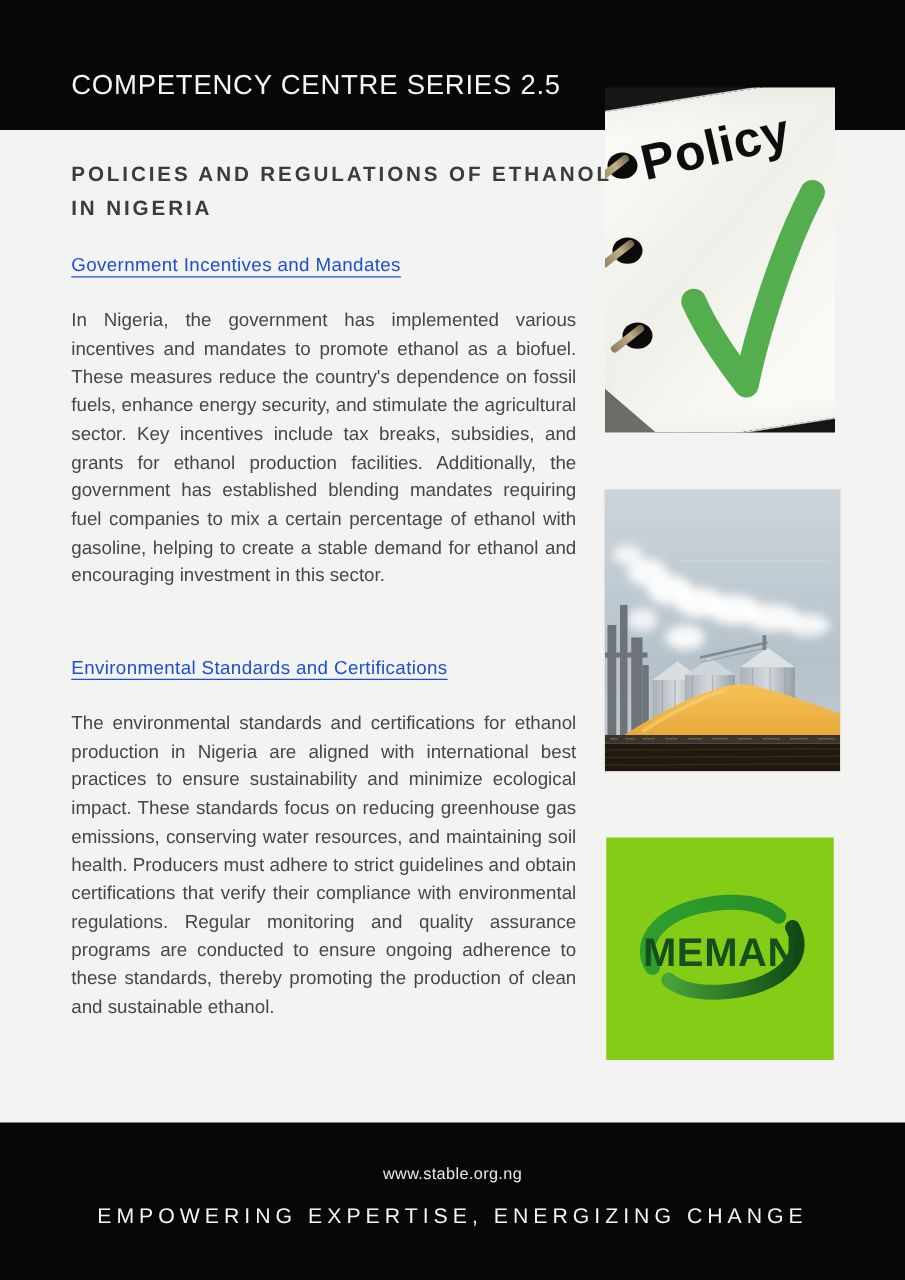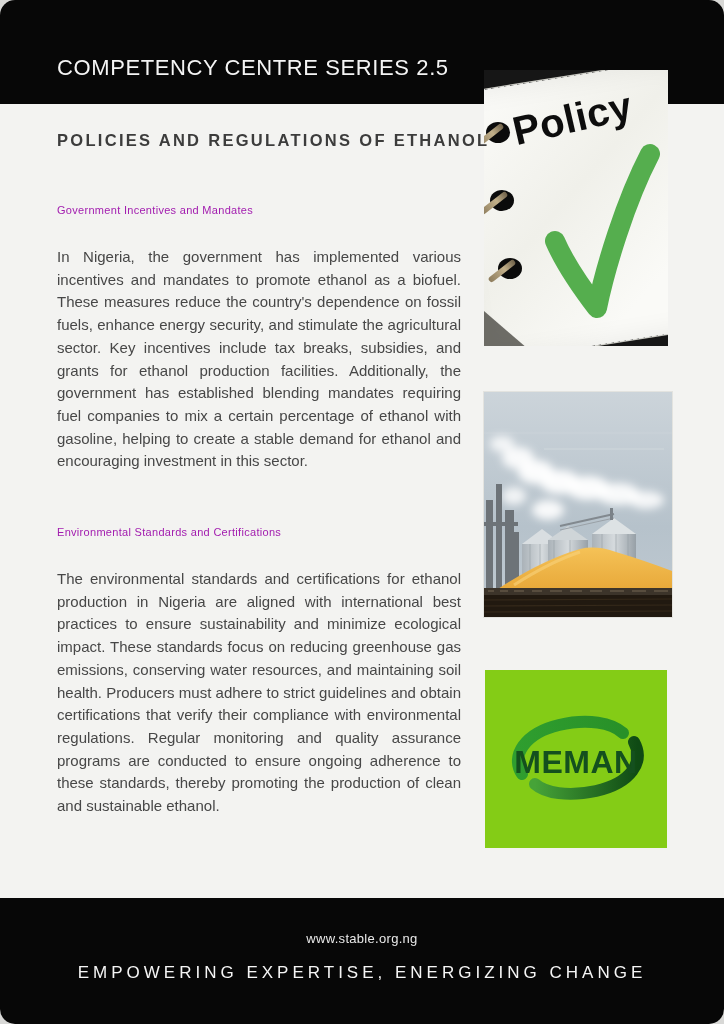--- a/index.html
+++ b/index.html
@@ -1,30 +1,30 @@
 <!DOCTYPE html>
 <html><head>
 <meta charset="utf-8">
 <style>
   html,body { margin:0; padding:0; }
   body { font-family:"Liberation Sans", sans-serif; background:#d8d8d6; }
-  .page { position:relative; width:724px; height:1024px; background:#f3f3f1; overflow:hidden;border-radius:15px; }
+  .page { position:relative; width:724px; height:1024px; background:#f3f3f1; overflow:hidden; }
 
   
   .header-bar { position:absolute; left:0; top:0; width:724px; height:104px; background:#070707; }
   .series-title { position:absolute; left:57px; top:55px; margin:0; font-size:22px; font-weight:500;
                   color:#f4f4f4; letter-spacing:0.6px; white-space:nowrap; }
 
   
   .article-title { position:absolute; left:57px; top:127px; width:440px; color:#3c3c3c;
                    font-size:16.5px; font-weight:700; letter-spacing:2.3px; line-height:27px; }
   .article-title span { display:block; white-space:nowrap; }
-  .sec-heading { position:absolute; left:57px; width:404px; margin:0; color:#a21caf;
-                 font-size:11px; font-weight:500; letter-spacing:0.3px;
-                 text-underline-offset:4px; text-decoration-thickness:1px; }
+  .sec-heading { position:absolute; left:57px; width:404px; margin:0; color:#1d4ed8;
+                 font-size:15px; font-weight:500; letter-spacing:0.3px;
+                 text-decoration:underline; text-underline-offset:4px; text-decoration-thickness:1px; }
   .sec-heading.h1 { top:204px; }
   .sec-heading.h2 { top:526px; }
   .sec-body { position:absolute; left:57px; width:404px; margin:0; color:#474747;
               font-size:15px; line-height:22.7px; text-align:justify; }
   .sec-body.p1 { top:246px; }
   .sec-body.p2 { top:568px; }
 
   
   .policy-photo { position:absolute; left:484px; top:70px; width:184px; height:276px;
                   background:#161616; overflow:hidden; }
@@ -80,20 +80,21 @@
       </div>
     <p class="policy-label">Policy</p>
     <svg class="check-svg" width="184" height="276" viewBox="0 0 184 276">
       <path d="M71,171 C81,194 100,221 113,238 C121,199 141,132 166,84" fill="none" stroke="#55ae4e" stroke-width="20" stroke-linecap="round" stroke-linejoin="round"></path>
     </svg>
     <div class="corner-shadow"></div>
   </div>
 
   <div class="article-title">
     <span>POLICIES AND REGULATIONS OF ETHANOL</span>
+    <span>IN NIGERIA</span>
   </div>
 
   <h2 class="sec-heading h1">Government Incentives and Mandates</h2>
   <p class="sec-body p1">In Nigeria, the government has implemented various incentives and mandates to promote ethanol as a biofuel. These measures reduce the country's dependence on fossil fuels, enhance energy security, and stimulate the agricultural sector. Key incentives include tax breaks, subsidies, and grants for ethanol production facilities. Additionally, the government has established blending mandates requiring fuel companies to mix a certain percentage of ethanol with gasoline, helping to create a stable demand for ethanol and encouraging investment in this sector.</p>
 
   <h2 class="sec-heading h2">Environmental Standards and Certifications</h2>
   <p class="sec-body p2">The environmental standards and certifications for ethanol production in Nigeria are aligned with international best practices to ensure sustainability and minimize ecological impact. These standards focus on reducing greenhouse gas emissions, conserving water resources, and maintaining soil health. Producers must adhere to strict guidelines and obtain certifications that verify their compliance with environmental regulations. Regular monitoring and quality assurance programs are conducted to ensure ongoing adherence to these standards, thereby promoting the production of clean and sustainable ethanol.</p>
 
   <svg class="plant-photo" viewBox="0 0 188 225">
     <defs>

